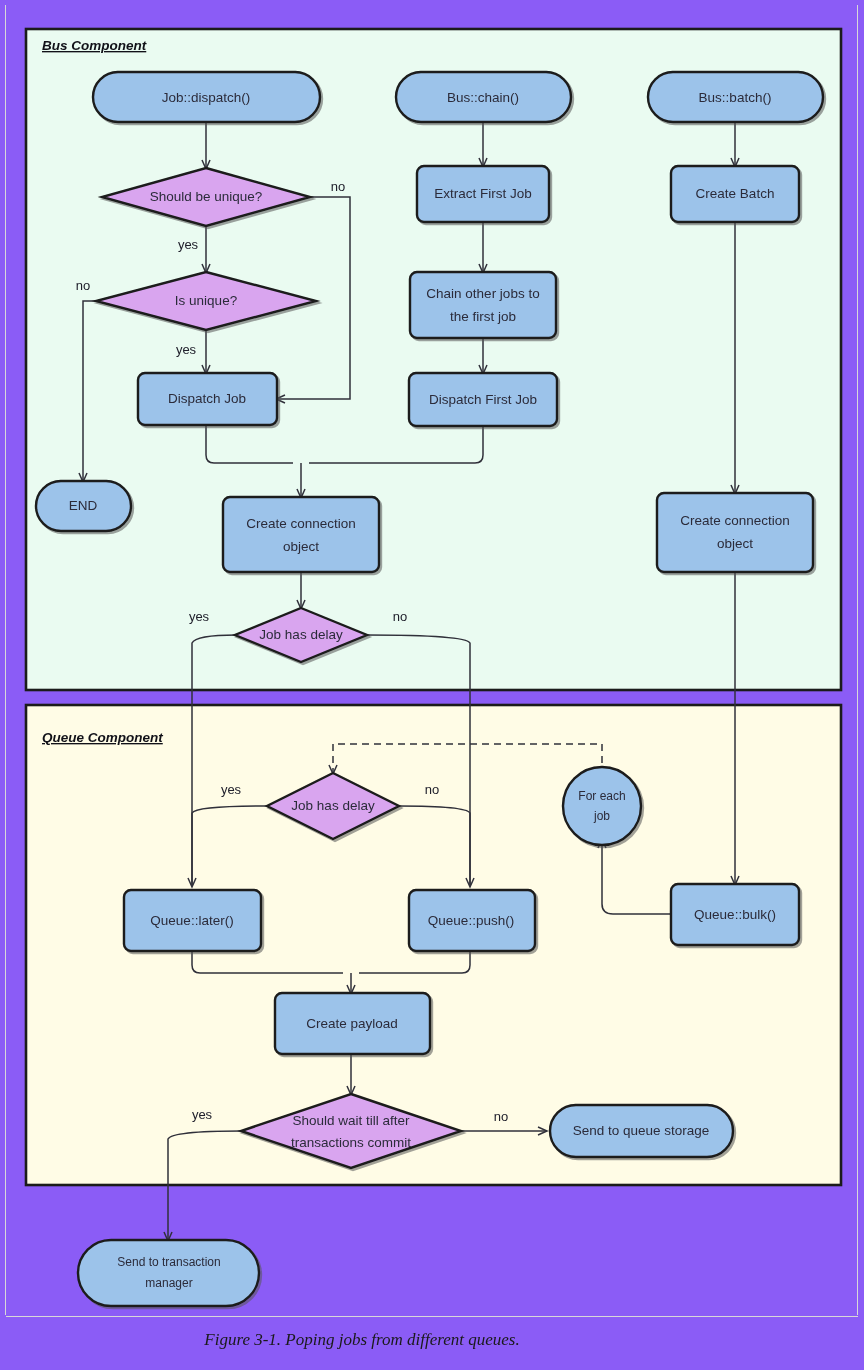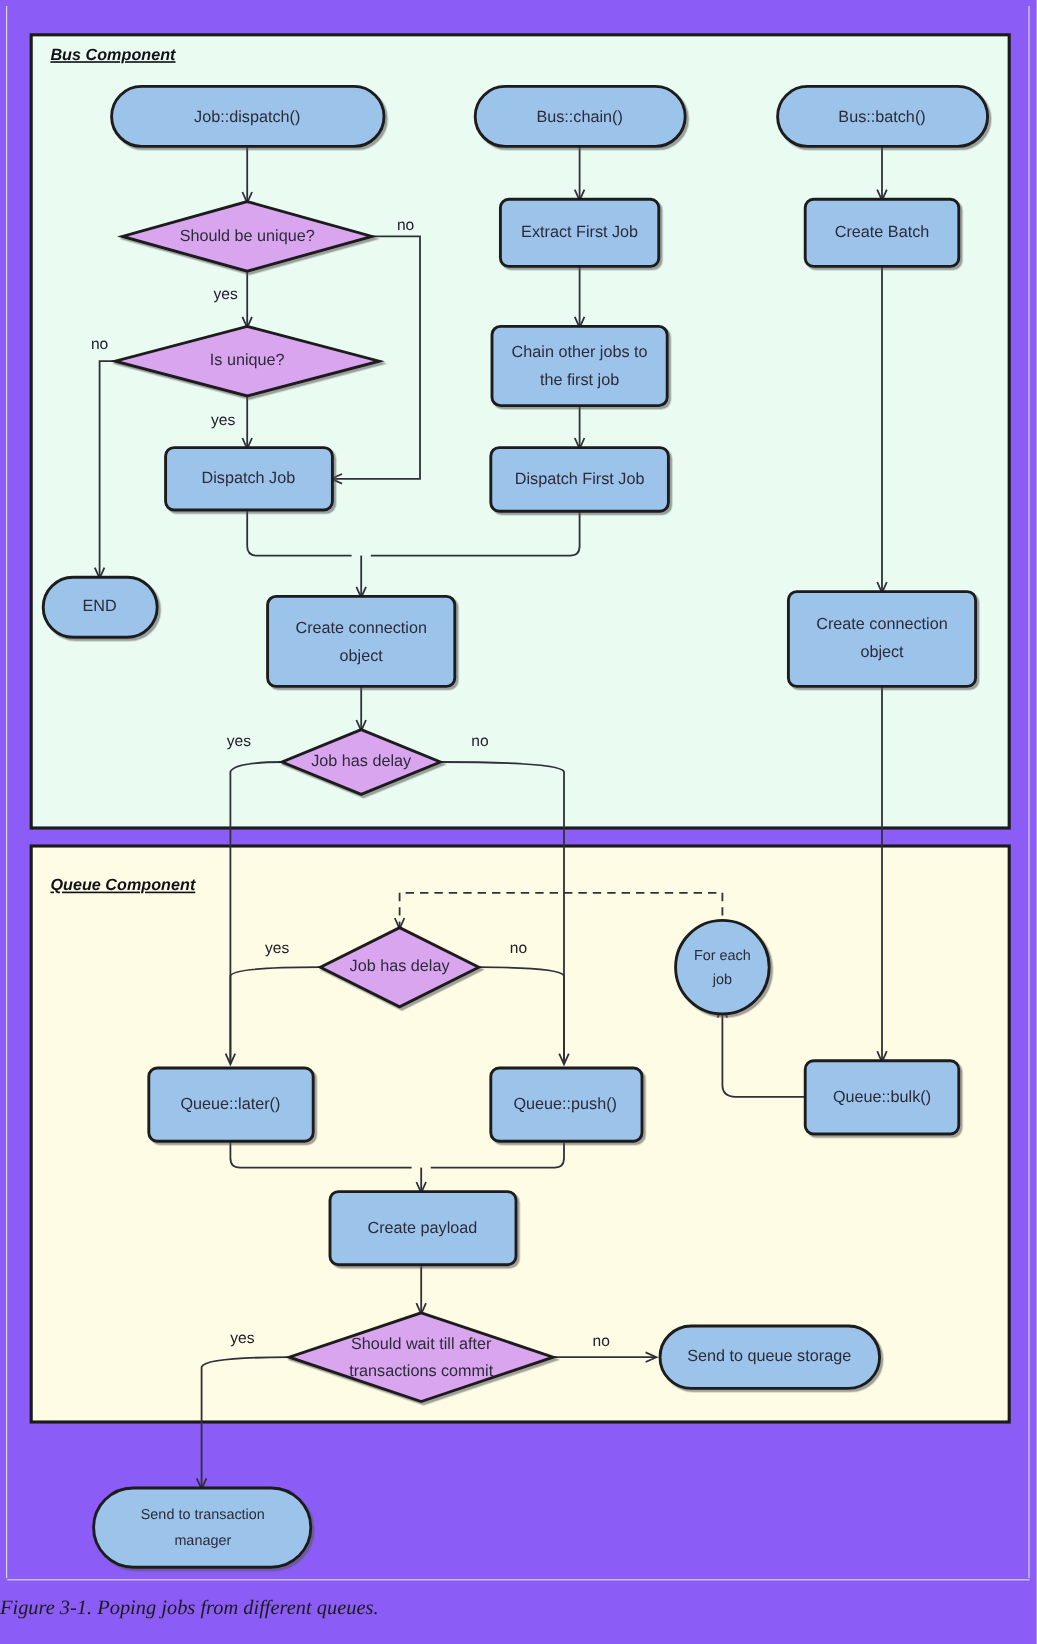--- a/index.html
+++ b/index.html
@@ -10,21 +10,21 @@
   svg#flow{position:absolute;left:0;top:0;width:864px;height:1320px;}
   .node-text{font-family:"Liberation Sans",sans-serif;font-size:13.5px;fill:#2b2b3a;text-anchor:middle;dominant-baseline:middle;}
   .node-text.small{font-size:12px;}
   .edge-label{font-family:"Liberation Sans",sans-serif;font-size:13px;fill:#20202c;text-anchor:middle;dominant-baseline:middle;}
   .lane-title{font-family:"Liberation Sans",sans-serif;font-size:13.5px;font-style:italic;font-weight:bold;fill:#111118;text-decoration:underline;}
   .shape{stroke:#1b1b1b;stroke-width:2.4;}
   .lane{stroke:#1b1b1b;stroke-width:2.6;}
   .link{fill:none;stroke:#30303a;stroke-width:1.5;}
   .link.dash{stroke-dasharray:7 5;}
   .arrow{fill:none;stroke:#30303a;stroke-width:1.5;}
-  #caption{position:absolute;left:0;top:1330px;width:724px;
+  #caption{position:absolute;left:0;top:1330px;width:724px;text-align:center;
            font-family:"Liberation Serif",serif;font-style:italic;font-size:17px;color:#1a1a1a;}
 </style>
 </head>
 <body>
 
 <div id="page">
 
   <div id="page-border"></div>
   <div id="rule"></div>
 

